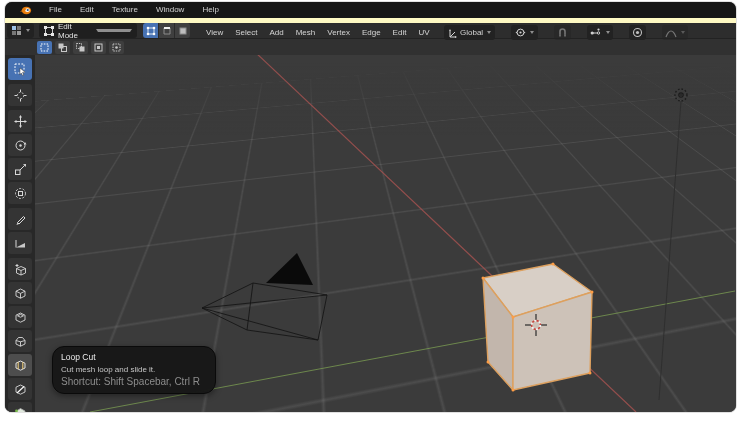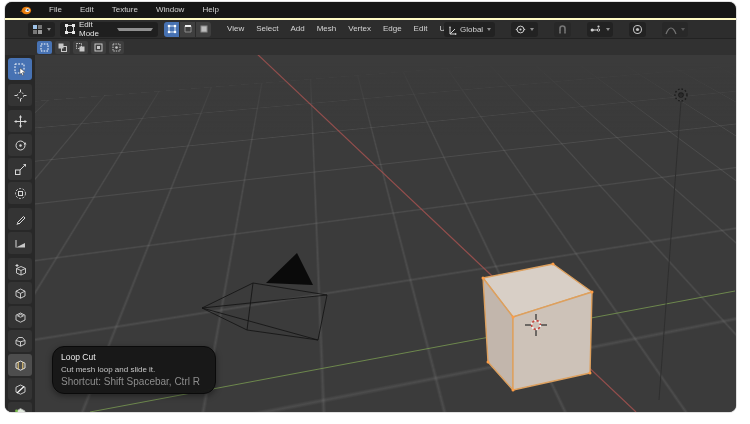--- a/index.html
+++ b/index.html
@@ -7,22 +7,22 @@
   .app{position:absolute;left:5px;top:2px;width:731px;height:410px;border-radius:7px;
     overflow:hidden;background:#3b3b3b;box-shadow:0 0 0 1px rgba(0,0,0,.12)}
   
   .topbar{height:16px;background:#161616;display:flex;align-items:center;padding:0 6px;gap:4px}
   .logo{width:13px;height:11px;margin:0 6px 0 8px;flex:none}
   .tmenu{font-size:8px;color:#d2d2d2;padding:0 7px;line-height:16px;cursor:default}
   .tabs{display:flex;align-items:flex-end;height:16px;margin-left:10px;flex:1}
   .tab{font-size:8px;color:#989898;padding:2px 7px 2px;line-height:10px;border-radius:4px 4px 0 0;white-space:nowrap}
   .tab.active{background:#3d3d3d;color:#efefef}
   
-  .header{height:20px;background:#2d2d2d;display:flex;align-items:center;position:relative;
-    padding-left:23px;border-top:2px solid #fef9c3;box-sizing:border-box}
+  .header{height:20px;background:#2d2d2d;display:flex;align-items:flex-start;position:relative;
+    padding-left:2px;border-top:5px solid #fef9c3;box-sizing:border-box}
   .hbtn{display:flex;align-items:center;gap:2px;background:#222;border-radius:3px;height:15px;
     padding:0 4px;color:#d5d5d5}
   .chev{width:0;height:0;border-left:2.5px solid transparent;border-right:2.5px solid transparent;
     border-top:3.5px solid #8f8f8f;margin-left:2px}
   .mode-select{display:flex;align-items:center;gap:4px;background:#1f1f1f;border-radius:3px;
     height:15px;padding:0 5px;margin-left:5px;min-width:88px}
   .mode-select span{font-size:8px;color:#e3e3e3;flex:1}
   .selmode{display:flex;margin-left:6px;border-radius:3px;overflow:hidden}
   .selmode .sm{width:15px;height:15px;background:#3f3f3f;display:flex;align-items:center;justify-content:center}
   .selmode .sm+.sm{border-left:1px solid #2a2a2a}

